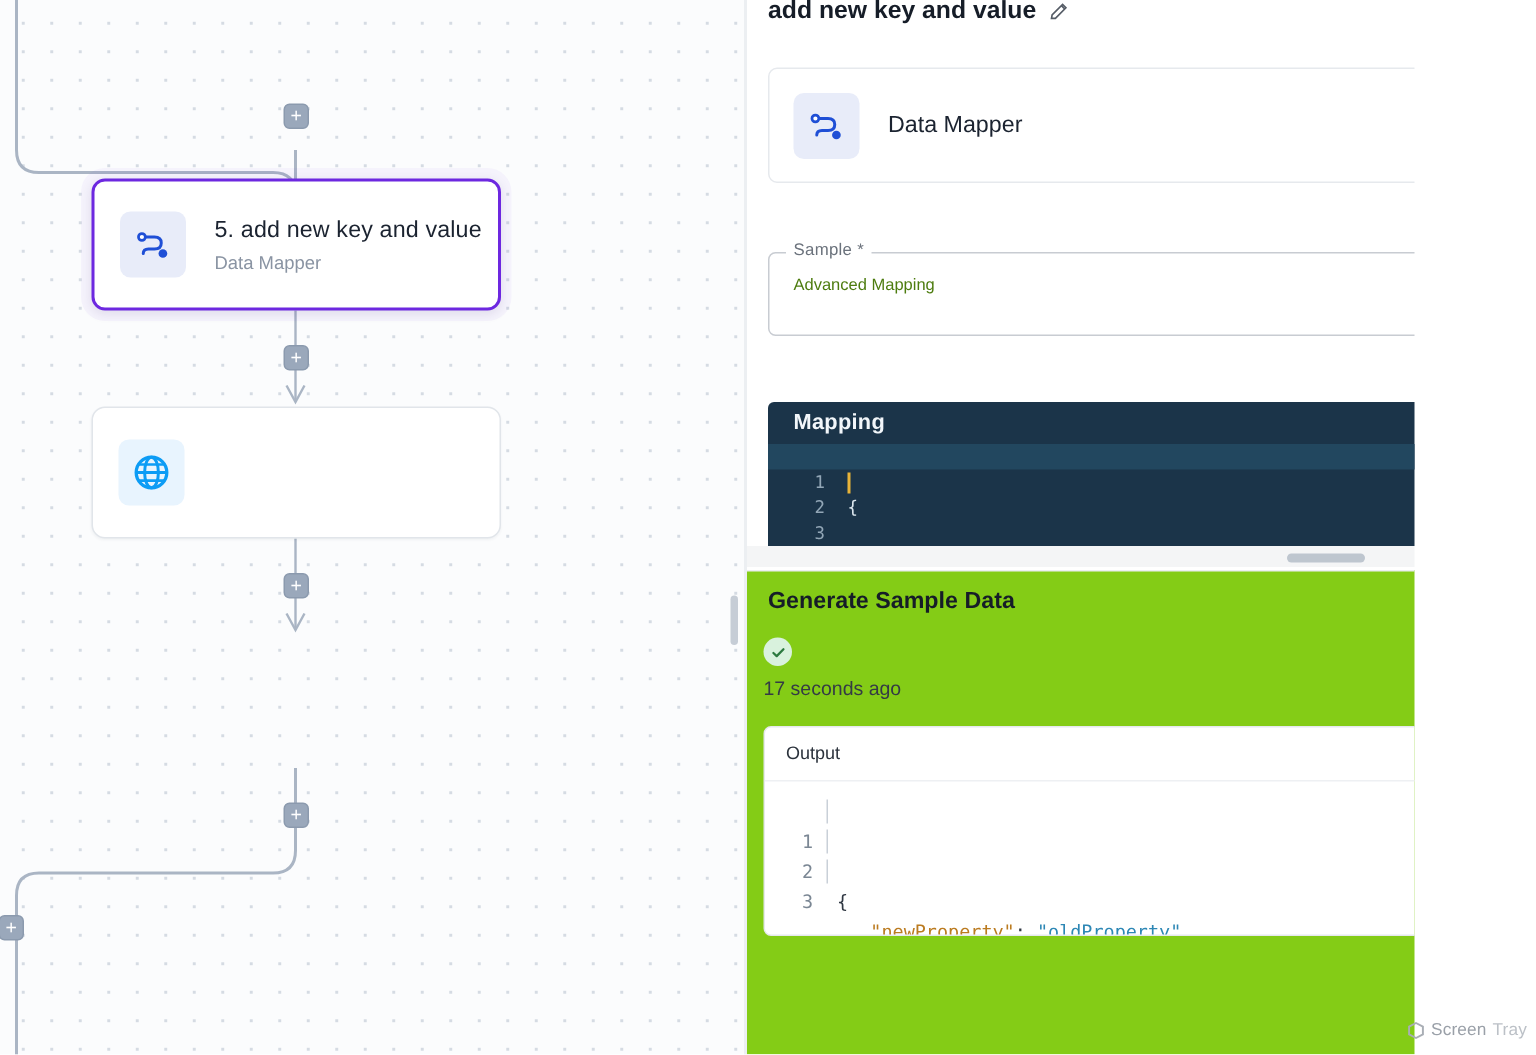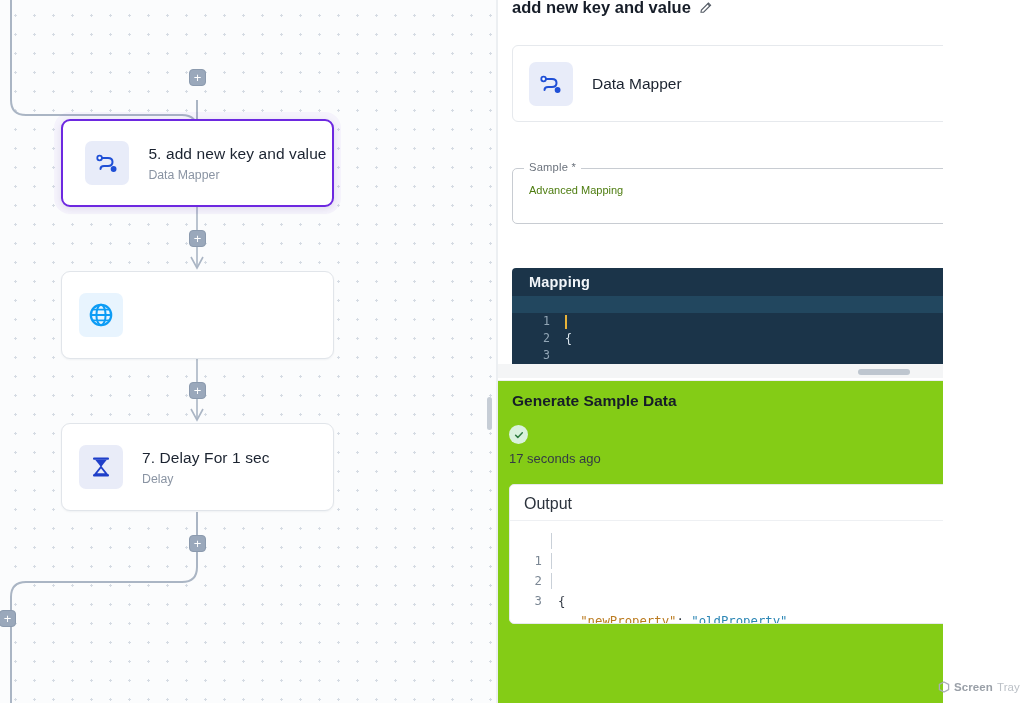--- a/index.html
+++ b/index.html
@@ -23,21 +23,20 @@
 
   .node {
     position: absolute; left: 61px; width: 273px; height: 88px;
     background: #ffffff; border: 1px solid #e1e5ea; border-radius: 9px;
     display: flex; align-items: center;
     box-shadow: 0 1px 2px rgba(20,30,50,.05);
   }
   .node.selected {
     border: 2px solid #6d28e0;
     box-shadow: 0 0 0 7px rgba(109,40,224,.045), 0 2px 7px rgba(40,20,90,.10);
-    justify-content: center;
   }
   .node-icon {
     width: 44px; height: 44px; margin-left: 17px; border-radius: 7px;
     display: flex; align-items: center; justify-content: center; flex: 0 0 auto;
   }
   .ic-mapper { background: #e8ecf9; }
   .ic-http   { background: #e8f4fe; }
   .ic-delay  { background: #e9ecf8; }
   .node-text { margin-left: 19px; display: flex; flex-direction: column; gap: 5px; min-width: 0; }
   .node-title { font-size: 15.5px; color: #1b2330; letter-spacing: .1px; white-space: nowrap; }
@@ -144,41 +143,41 @@
   #output-box {
     position: absolute; left: 11px; top: 103px; width: 560px; height: 140px;
     border: 1px solid #e6e9ed; border-radius: 5px; background: #fff; overflow: hidden;
   }
   #output-head {
     position: absolute; left: 0; top: 0; width: 560px; height: 36px;
     border-bottom: 1px solid #eef0f3;
   }
   #output-head span {
     position: absolute; left: 14px; top: 10px;
-    font-size: 16px; color: #2b323c;
+    font-size: 12px; color: #2b323c;
   }
   .out-line {
     position: absolute; left: 0; height: 20px;
     font-family: "DejaVu Sans Mono", monospace; font-size: 12.3px; line-height: 20px;
     white-space: pre;
   }
   .out-gutter { position: absolute; left: 18px; width: 14px; text-align: right; color: #7b8794; }
   .out-rule   { position: absolute; left: 41px; top: 2px; width: 1px; height: 16px; background: #c9d0d8; }
   .out-code   { position: absolute; left: 48px; color: #2f3742; }
   .o-key   { color: #bb7b20; }
   .o-str   { color: #2d87b5; }
   .o-punct { color: #2f3742; }
 
   
   #watermark {
     position: absolute; left: 938px; top: 681px;
     display: flex; align-items: center; gap: 4px;
     font-size: 11.5px; letter-spacing: .1px;
   }
-  #wm-a { color: #9aa0a8; font-weight: bold; }
+  #wm-a { color: #9aa0a8; font-weight: normal; }
   #wm-b { color: #bcc1c7; }
 </style>
 </head>
 <body>
 
 <div id="app">
 
   <div id="canvas">
 
     <svg id="wires">
@@ -220,34 +219,20 @@
         <svg width="28" height="28" viewBox="0 0 28 28">
           <circle cx="14" cy="14" r="10.2" fill="none" stroke="#0d9cf5" stroke-width="2.2"></circle>
           <ellipse cx="14" cy="14" rx="4.6" ry="10.2" fill="none" stroke="#0d9cf5" stroke-width="2"></ellipse>
           <line x1="3.8" y1="14" x2="24.2" y2="14" stroke="#0d9cf5" stroke-width="2"></line>
           <line x1="5.4" y1="8.6" x2="22.6" y2="8.6" stroke="#0d9cf5" stroke-width="1.7"></line>
           <line x1="5.4" y1="19.4" x2="22.6" y2="19.4" stroke="#0d9cf5" stroke-width="1.7"></line>
         </svg>
       </div>
     </div>
 
-    <div class="node" style="top:423px;">
-      <div class="node-icon ic-delay">
-        <svg width="26" height="26" viewBox="0 0 26 26">
-          <rect x="5" y="3.4" width="16" height="2.4" rx="1" fill="#1f3fc9"></rect>
-          <rect x="5" y="20.2" width="16" height="2.4" rx="1" fill="#1f3fc9"></rect>
-          <path d="M7.2 5.8 H18.8 L13 13 Z" fill="#1f3fc9"></path>
-          <path d="M13 13 L18.8 20.2 H7.2 Z" fill="none" stroke="#1f3fc9" stroke-width="1.9"></path>
-        </svg>
-      </div>
-      <div class="node-text">
-        <span class="node-title">7. Delay For 1 sec</span>
-        <span class="node-sub">Delay</span>
-      </div>
-    </div>
   </div>
 
   <div id="splitter"></div>
   <div id="split-handle"></div>
 
   <div id="panel">
 
     <div id="panel-top">
 
       <div id="node-title-row">

